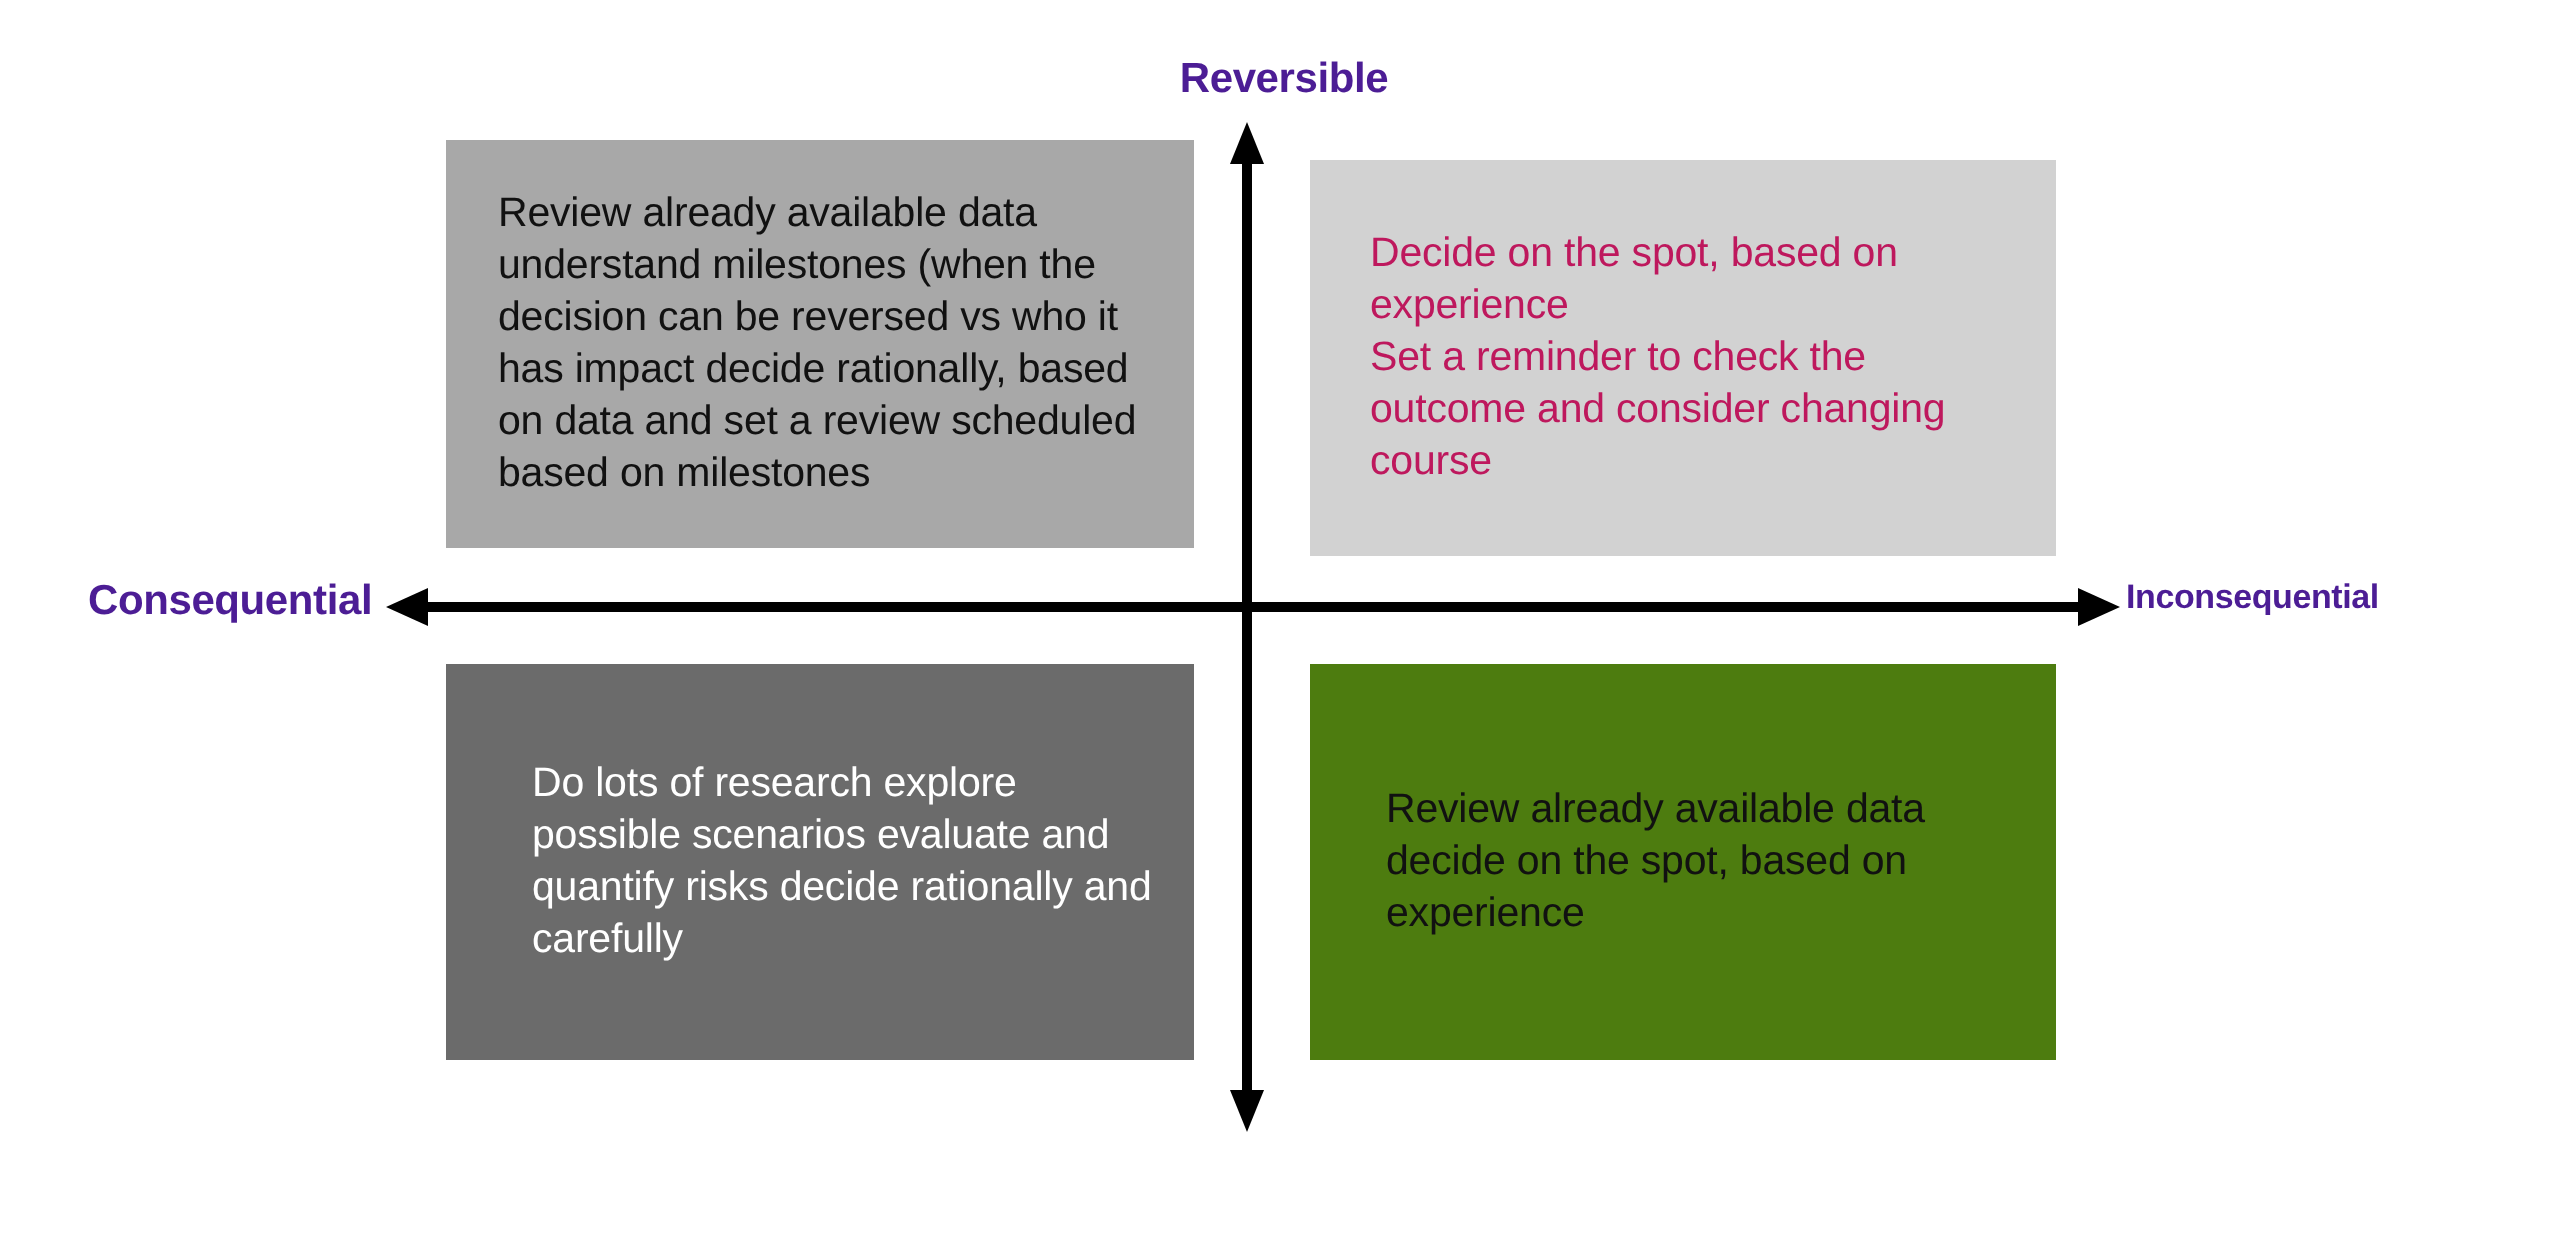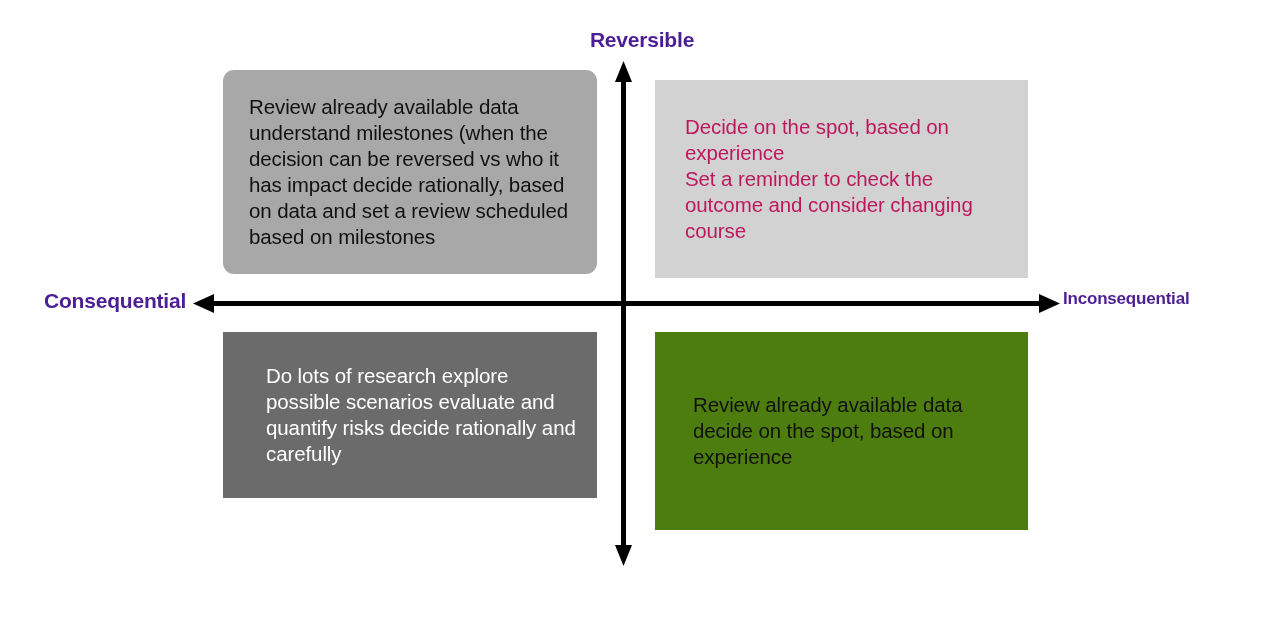--- a/index.html
+++ b/index.html
@@ -79,21 +79,20 @@
     white-space: pre-line;
     letter-spacing: -0.1px;
   }
 
   #quad-tl {
     left: 223px;
     top: 70px;
     width: 374px;
     height: 204px;
     background: #a8a8a8;
-    border-radius: 11px;
   }
   #quad-tl .quadrant-text {
     color: #111111;
     padding: 0 22px 0 26px;
   }
 
   #quad-tr {
     left: 655px;
     top: 80px;
     width: 373px;
@@ -102,21 +101,21 @@
   }
   #quad-tr .quadrant-text {
     color: #be185d;
     padding: 0 18px 0 30px;
   }
 
   #quad-bl {
     left: 223px;
     top: 332px;
     width: 374px;
-    height: 166px;
+    height: 198px;
     background: #6b6b6b;
   }
   #quad-bl .quadrant-text {
     color: #ffffff;
     padding: 0 20px 0 43px;
   }
 
   #quad-br {
     left: 655px;
     top: 332px;

